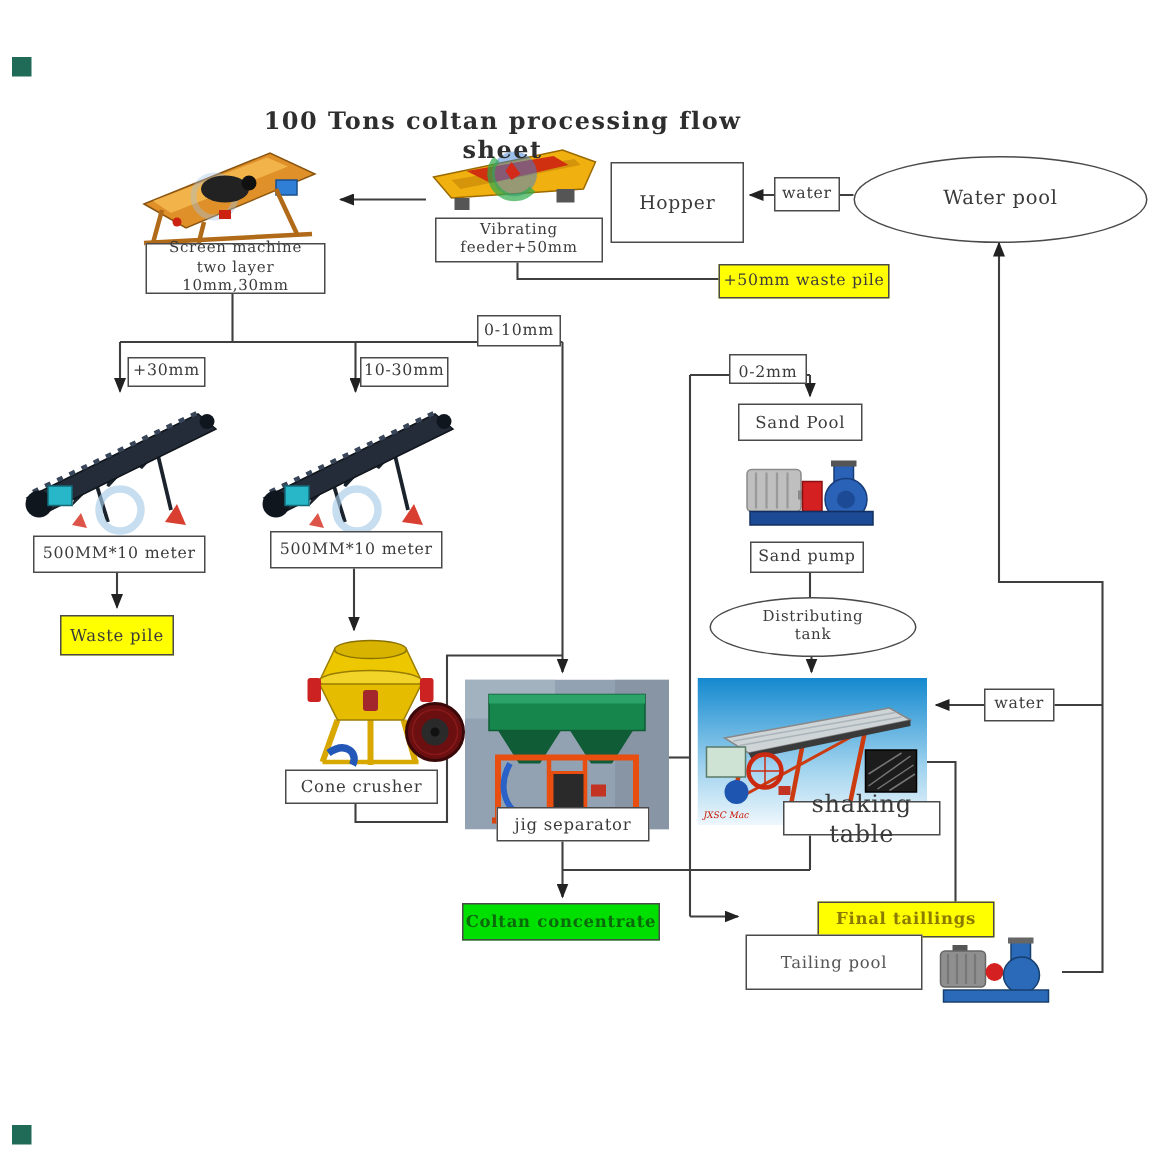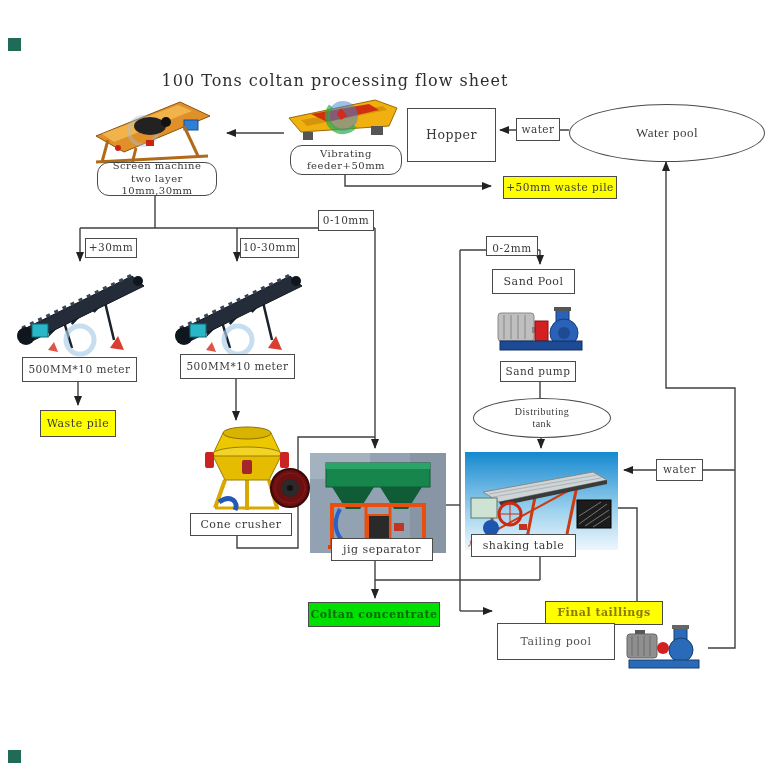--- a/index.html
+++ b/index.html
@@ -1,47 +1,47 @@
 <!DOCTYPE html>
 <html><head>
 <meta charset="utf-8">
 <style>
   html,body{margin:0;padding:0;background:#fff;}
   #canvas{position:relative;width:768px;height:768px;background:#ffffff;overflow:hidden;
           font-family:"DejaVu Serif", serif;color:#3a3a3a;}
   .abs{position:absolute;}
-  #title{left:150px;top:71px;width:370px;text-align:center;font-size:16px;font-weight:normal;
+  #title{left:150px;top:71px;width:370px;text-align:center;font-size:16px;font-weight:bold;
          letter-spacing:1px;color:#2e2e2e;}
   .nodebox{position:absolute;background:#fff;border:1.4px solid #4a4a4a;display:flex;
            flex-direction:column;align-items:center;justify-content:center;
            text-align:center;font-size:10.5px;letter-spacing:0.5px;line-height:1.25;}
-  .small{font-size:10px;border-radius:12px;}
+  .small{font-size:10px;}
   .yellow{background:#ffff00;}
   .green{background:#00e000;color:#0a6a0a;font-weight:bold;}
   .olive-text{color:#8a7a00;font-weight:bold;}
-  .ellipse{border-radius:50%;font-family:Liberation Serif, serif;}
+  .ellipse{border-radius:50%;}
   #box-hopper{left:407px;top:108px;width:87px;height:52px;font-size:12.5px;}
   #box-water-top{left:516px;top:118px;width:42px;height:21px;}
   #box-water-pool{left:569px;top:104px;width:194px;height:56px;font-size:13px;}
   #box-screen-label{left:97px;top:162px;width:118px;height:32px;}
   #box-feeder-label{left:290px;top:145px;width:110px;height:28px;}
-  #box-waste50{left:503px;top:176px;width:112px;height:21px;color:#3c3c3c;}
+  #box-waste50{left:479px;top:176px;width:112px;height:21px;color:#3c3c3c;}
   #box-0-10{left:318px;top:210px;width:54px;height:19px;}
   #box-30{left:85px;top:238px;width:50px;height:18px;}
   #box-10-30{left:240px;top:238px;width:57px;height:18px;}
   #box-conv-left{left:22px;top:357px;width:113px;height:23px;}
   #box-conv-right{left:180px;top:354px;width:113px;height:23px;}
   #box-waste-pile{left:40px;top:410px;width:74px;height:25px;font-size:11px;text-align:center;}
   #box-cone-label{left:190px;top:513px;width:100px;height:21px;font-size:11px;}
   #box-jig-label{left:331px;top:538px;width:100px;height:21px;font-size:11px;}
   #box-0-2{left:486px;top:236px;width:50px;height:18px;justify-content:flex-end;}
   #box-sand-pool{left:492px;top:269px;width:81px;height:23px;font-size:11px;}
   #box-sand-pump{left:500px;top:361px;width:74px;height:19px;}
   #box-dist-tank{left:473px;top:398px;width:136px;height:38px;font-size:10px;}
-  #box-shaking-label{left:471px;top:534px;width:103px;height:21px;font-size:11px;}
+  #box-shaking-label{left:522px;top:534px;width:103px;height:21px;font-size:16px;}
   #box-water-right{left:656px;top:459px;width:45px;height:20px;}
   #box-coltan{left:308px;top:602px;width:130px;height:23px;font-size:11px;}
   #box-final{left:497px;top:601px;width:116px;height:22px;font-size:11px;margin-left:48px;}
   #box-tailing{left:497px;top:623px;width:116px;height:35px;font-size:11px;color:#555;}
   .photo{position:absolute;}
   #ph-screen{left:88px;top:96px;}
   #ph-feeder{left:283px;top:96px;}
   #ph-conv-left{left:14px;top:262px;}
   #ph-conv-right{left:172px;top:262px;}
   #ph-cone{left:195px;top:424px;}

